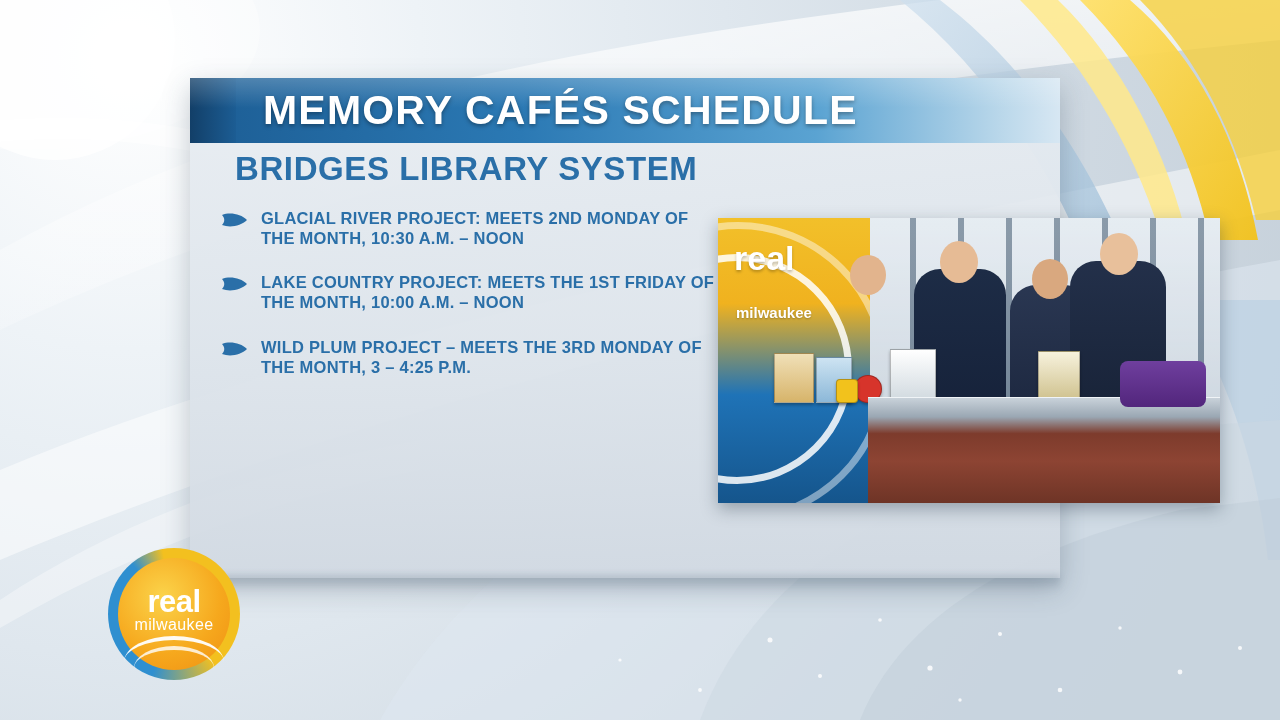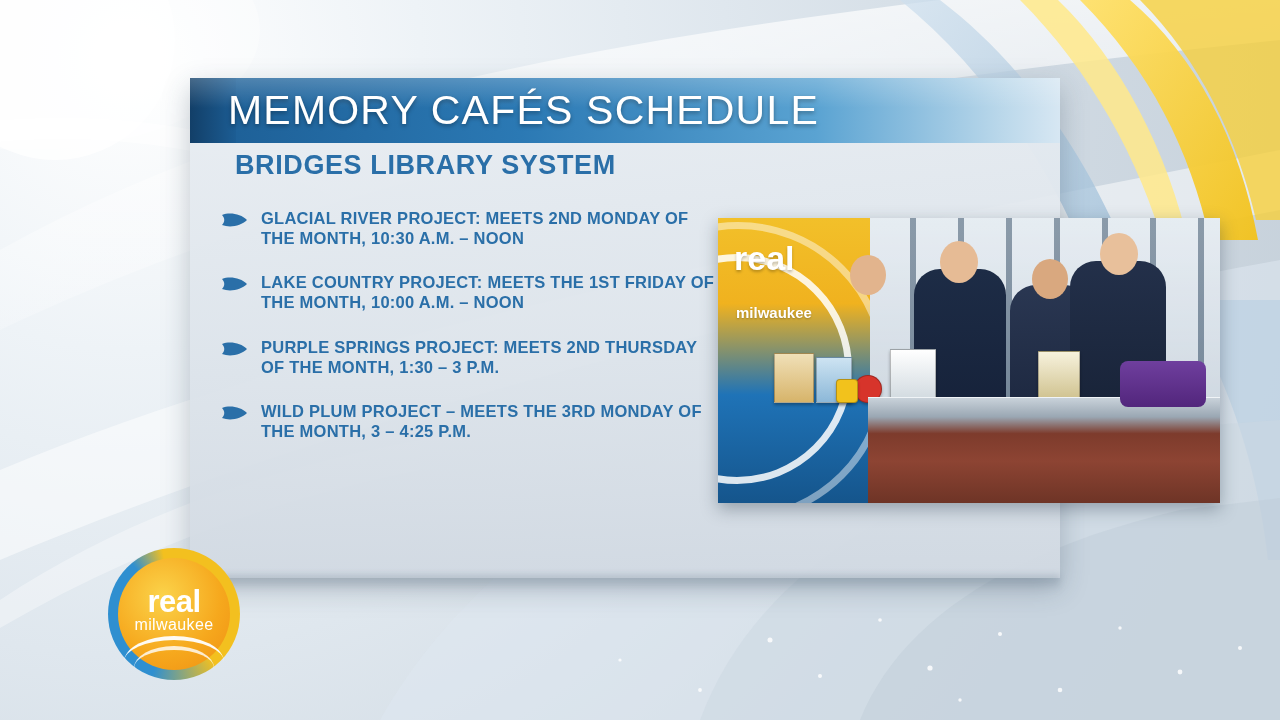--- a/index.html
+++ b/index.html
@@ -58,41 +58,41 @@
   }
   .title-bar::after {
     content: "";
     position: absolute;
     left: 0; top: 0; bottom: 0; width: 46px;
     background: linear-gradient(90deg, #123f68 0%, #1c5d94 100%);
   }
   .title-text {
     position: relative;
     z-index: 2;
-    margin-left: 38px;
+    margin-left: 73px;
     color: #ffffff;
     font-size: 41px;
-    font-weight: normal;
+    font-weight: bold;
     letter-spacing: 1.2px;
     text-shadow: 0 2px 4px rgba(0,0,0,0.35);
     white-space: nowrap;
   }
   .title-sheen {
     position: absolute;
     left: 0; top: 0; width: 100%; height: 46%;
     background: linear-gradient(180deg, rgba(255,255,255,0.22), rgba(255,255,255,0));
     z-index: 3;
     pointer-events: none;
   }
 
   .subtitle {
     position: absolute;
     left: 235px; top: 150px;
     color: #2a6fa8;
-    font-size: 27px;
+    font-size: 33px;
     font-weight: bold;
     letter-spacing: 0.6px;
     white-space: nowrap;
     text-align: right;
   }
 
   
   .list {
     position: absolute;
     left: 221px; top: 208px;
@@ -322,28 +322,20 @@
 
     <div class="list-item">
       <span class="bullet">
         <svg width="26" height="14" viewBox="0 0 26 14" xmlns="http://www.w3.org/2000/svg">
           <path d="M0,2 C8,-1 19,1 25,7 C19,13 8,15 0,12 C3,9 3,5 0,2 Z" fill="#2a6fa8"></path>
         </svg>
       </span>
       <span class="item-text">LAKE COUNTRY PROJECT: MEETS THE 1ST FRIDAY OF THE MONTH, 10:00 A.M. – NOON</span>
     </div>
 
-    <div class="list-item">
-      <span class="bullet">
-        <svg width="26" height="14" viewBox="0 0 26 14" xmlns="http://www.w3.org/2000/svg">
-          <path d="M0,2 C8,-1 19,1 25,7 C19,13 8,15 0,12 C3,9 3,5 0,2 Z" fill="#2a6fa8"></path>
-        </svg>
-      </span>
-      <span class="item-text">PURPLE SPRINGS PROJECT: MEETS 2ND THURSDAY OF THE MONTH, 1:30 – 3 P.M.</span>
-    </div>
 
 
     <div class="list-item">
       <span class="bullet">
         <svg width="26" height="14" viewBox="0 0 26 14" xmlns="http://www.w3.org/2000/svg">
           <path d="M0,2 C8,-1 19,1 25,7 C19,13 8,15 0,12 C3,9 3,5 0,2 Z" fill="#2a6fa8"></path>
         </svg>
       </span>
       <span class="item-text">WILD PLUM PROJECT – MEETS THE 3RD MONDAY OF THE MONTH, 3 – 4:25 P.M.</span>
     </div>

